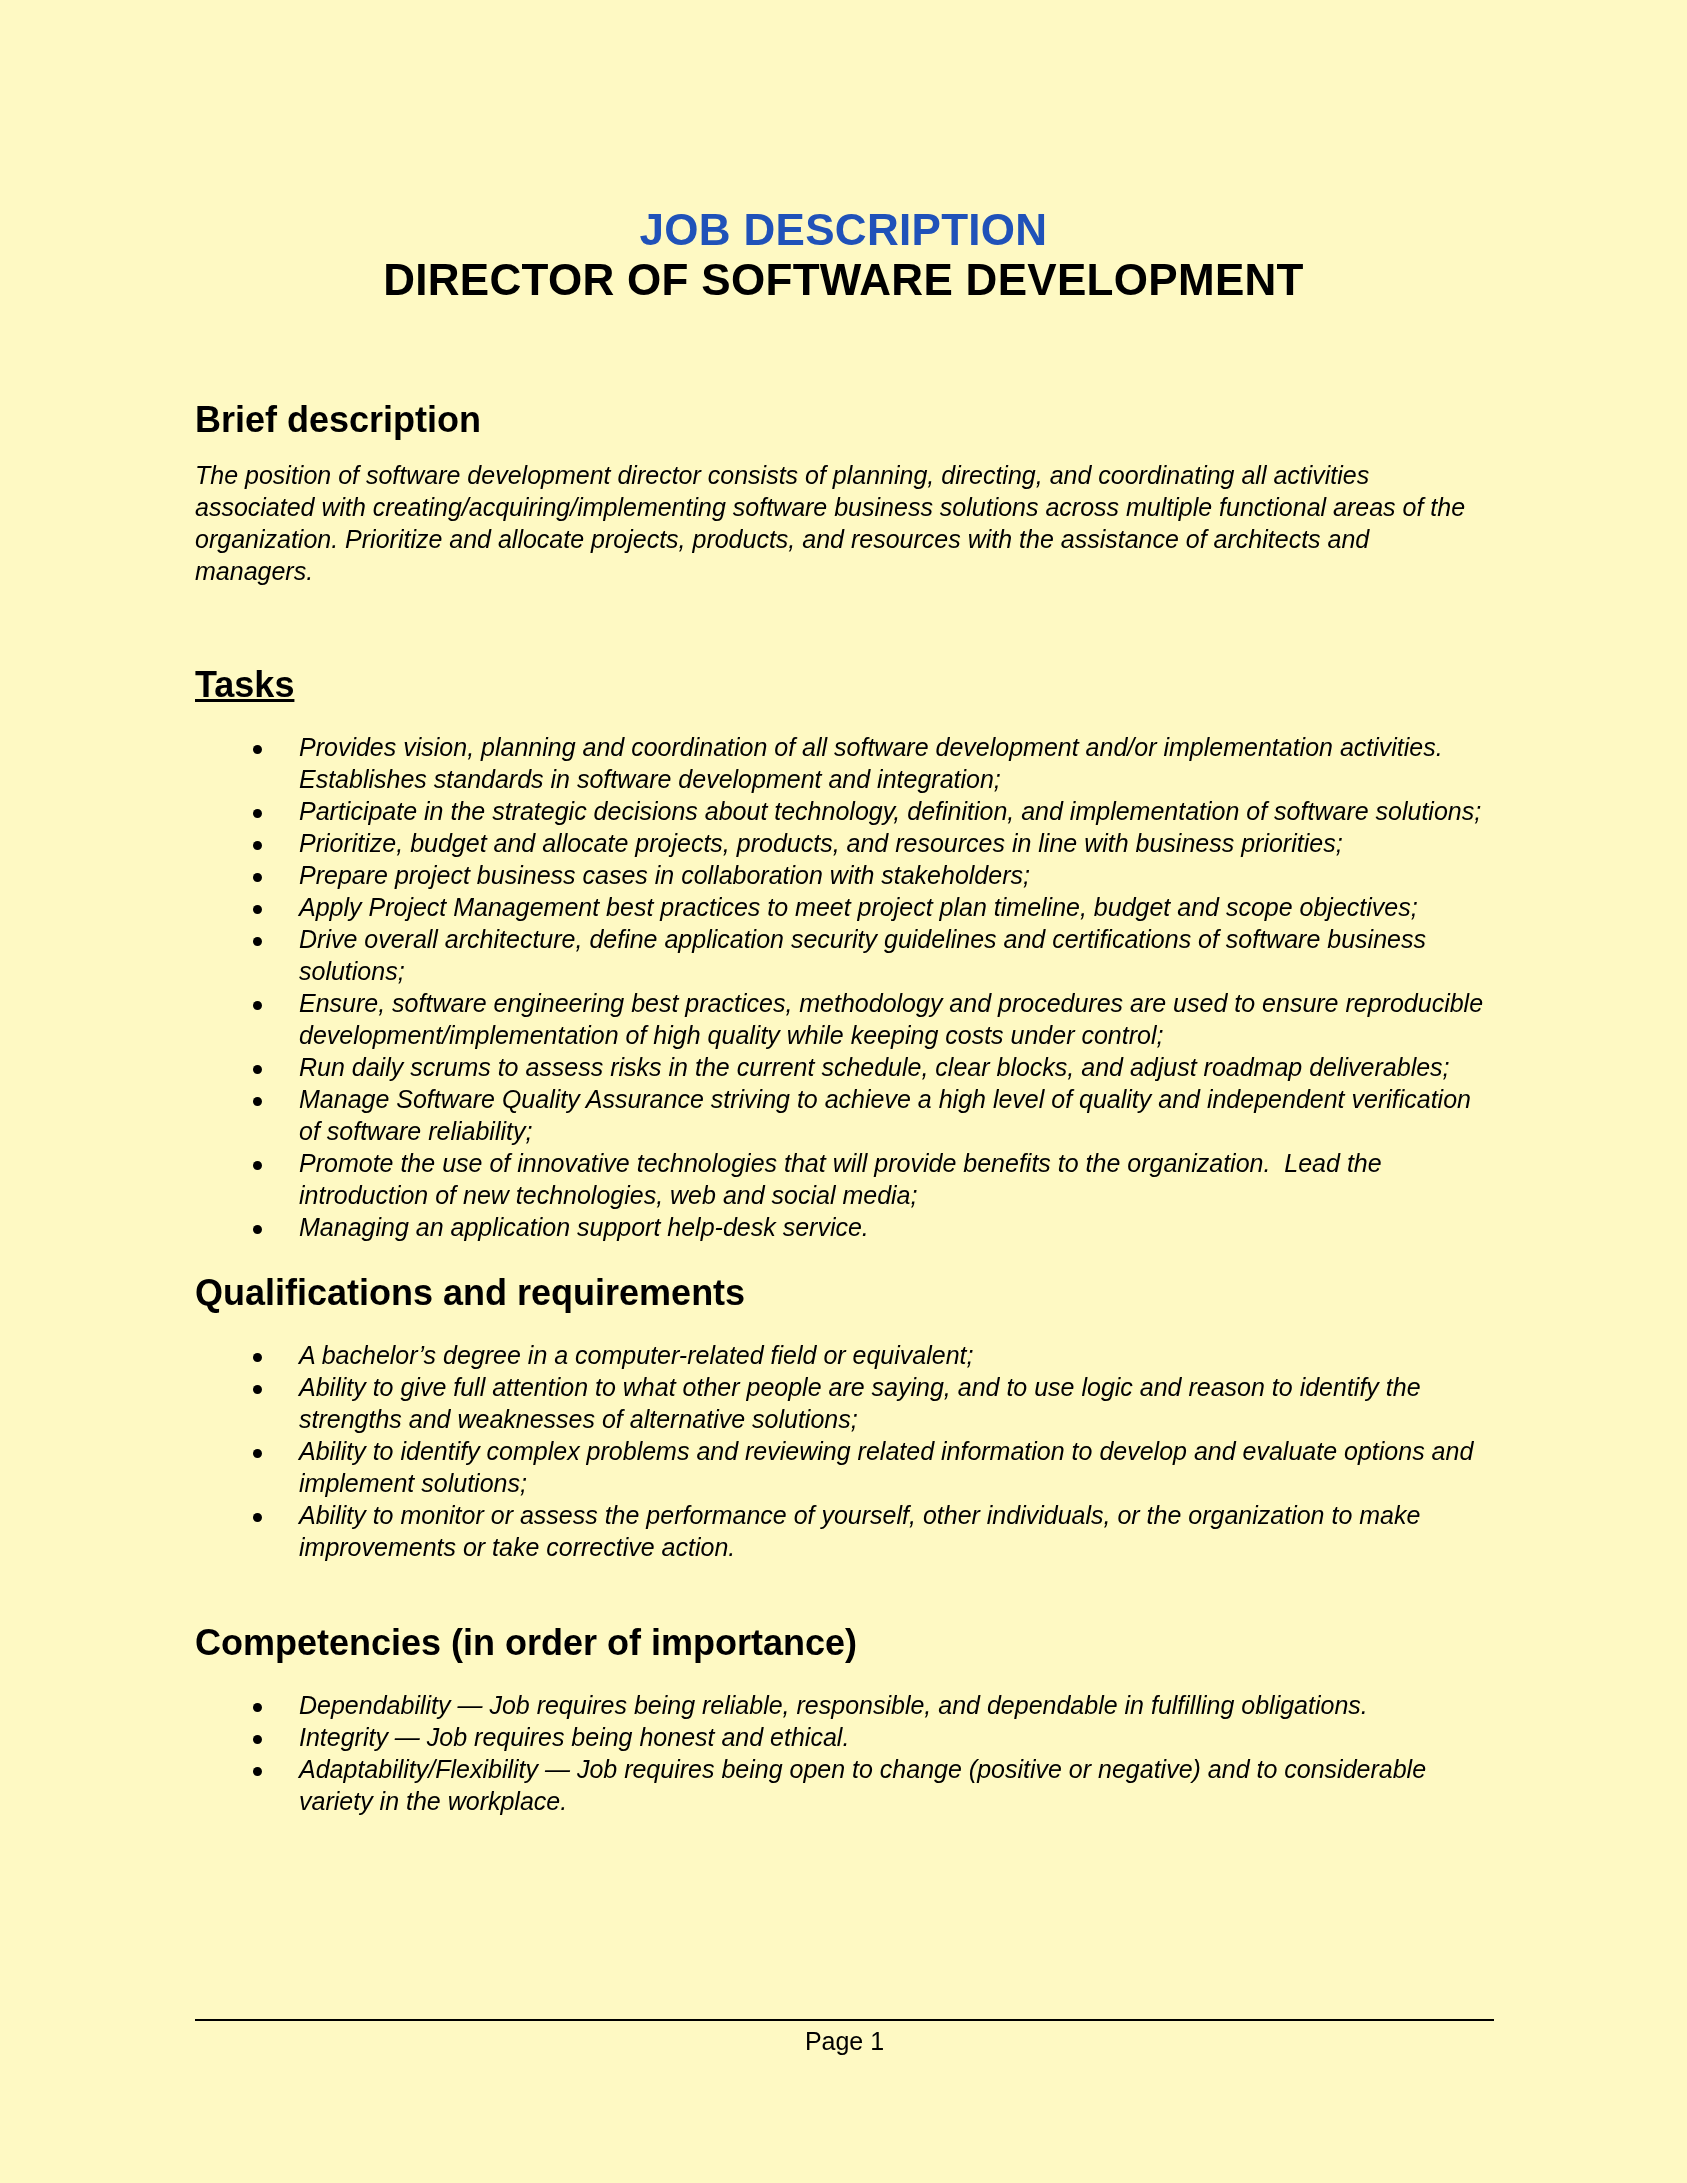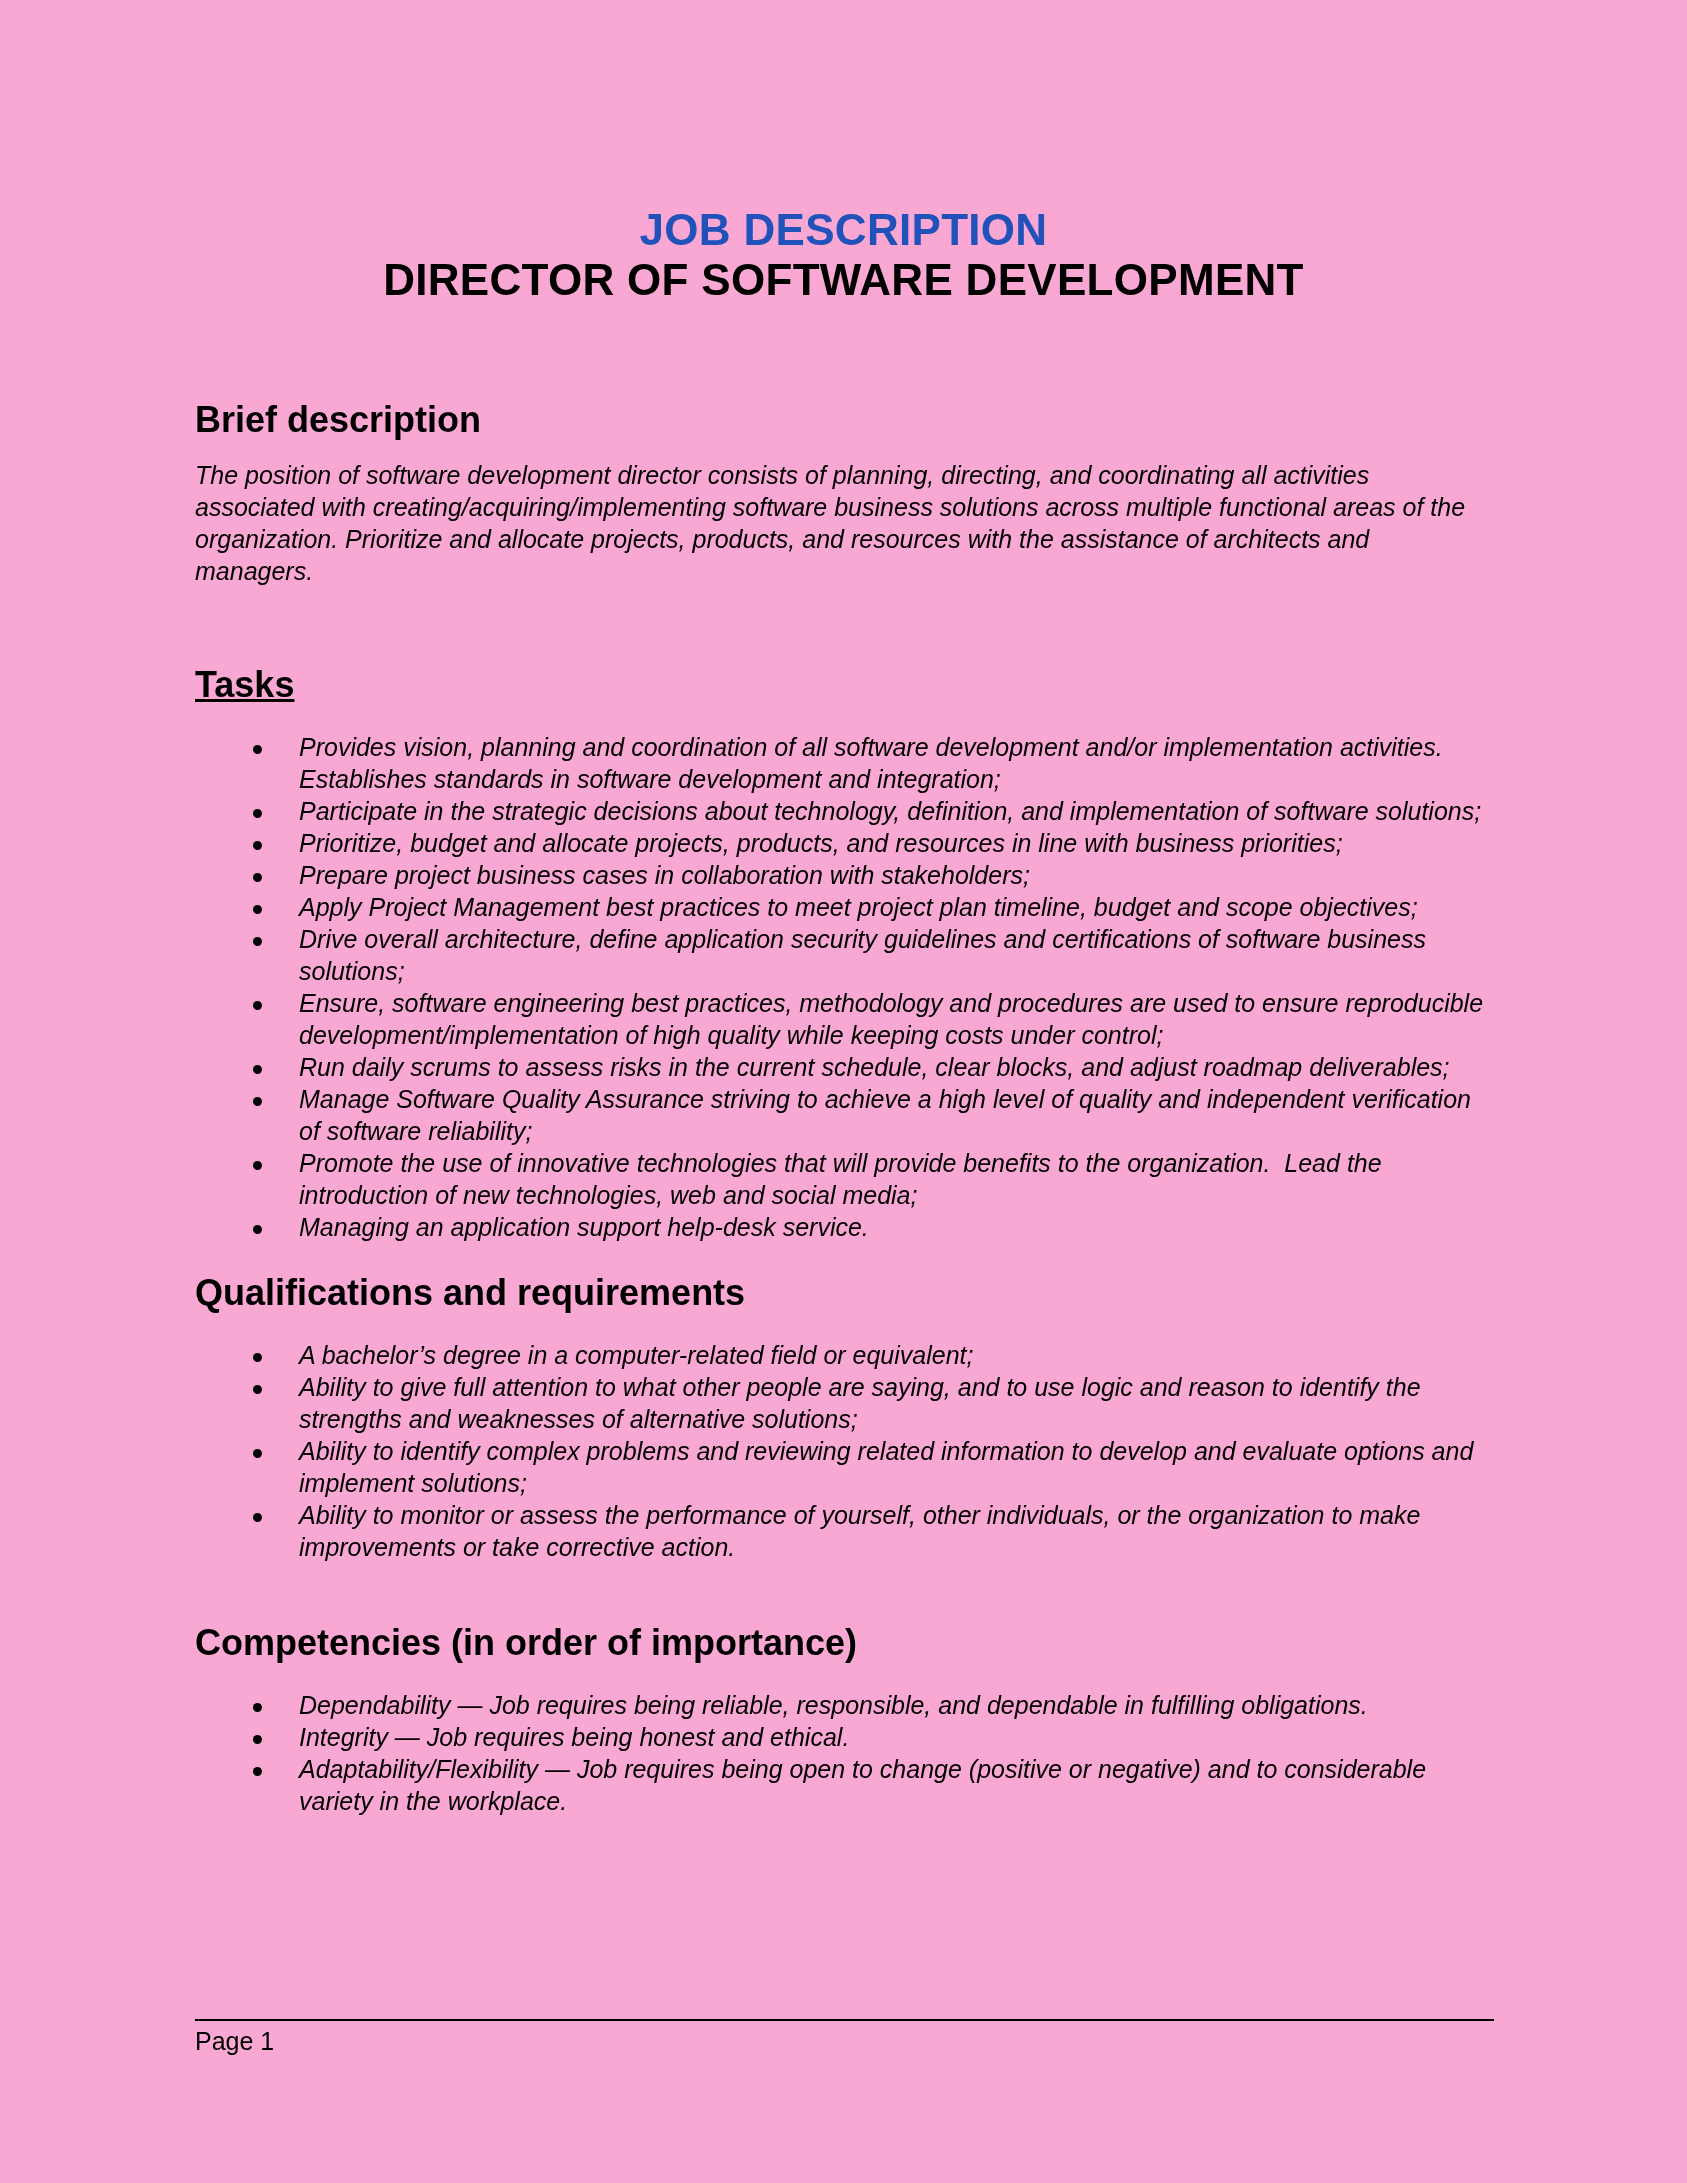--- a/index.html
+++ b/index.html
@@ -4,21 +4,21 @@
 <style>
   html, body {
     margin: 0;
     padding: 0;
     background: #ffffff;
   }
   .page {
     position: relative;
     width: 1687px;
     height: 2183px;
-    background: #f9a8d4;
+    background: #fef9c3;
     box-sizing: border-box;
     padding: 0 195px;
     font-family: "Liberation Sans", "DejaVu Sans", sans-serif;
     color: #000000;
     overflow: hidden;
   }
   .title-block {
     padding-top: 205px;
     text-align: center;
   }
@@ -76,21 +76,21 @@
     position: absolute;
     left: 195px;
     right: 193px;
     top: 2019px;
   }
   .footer-rule {
     border-top: 2px solid #000000;
     height: 0;
   }
   .page-number {
-    text-align: left;
+    text-align: center;
     font-size: 25px;
     line-height: 30px;
     margin-top: 5.3px;
   }
 </style>
 </head>
 <body>
 
 <div class="page">
 

